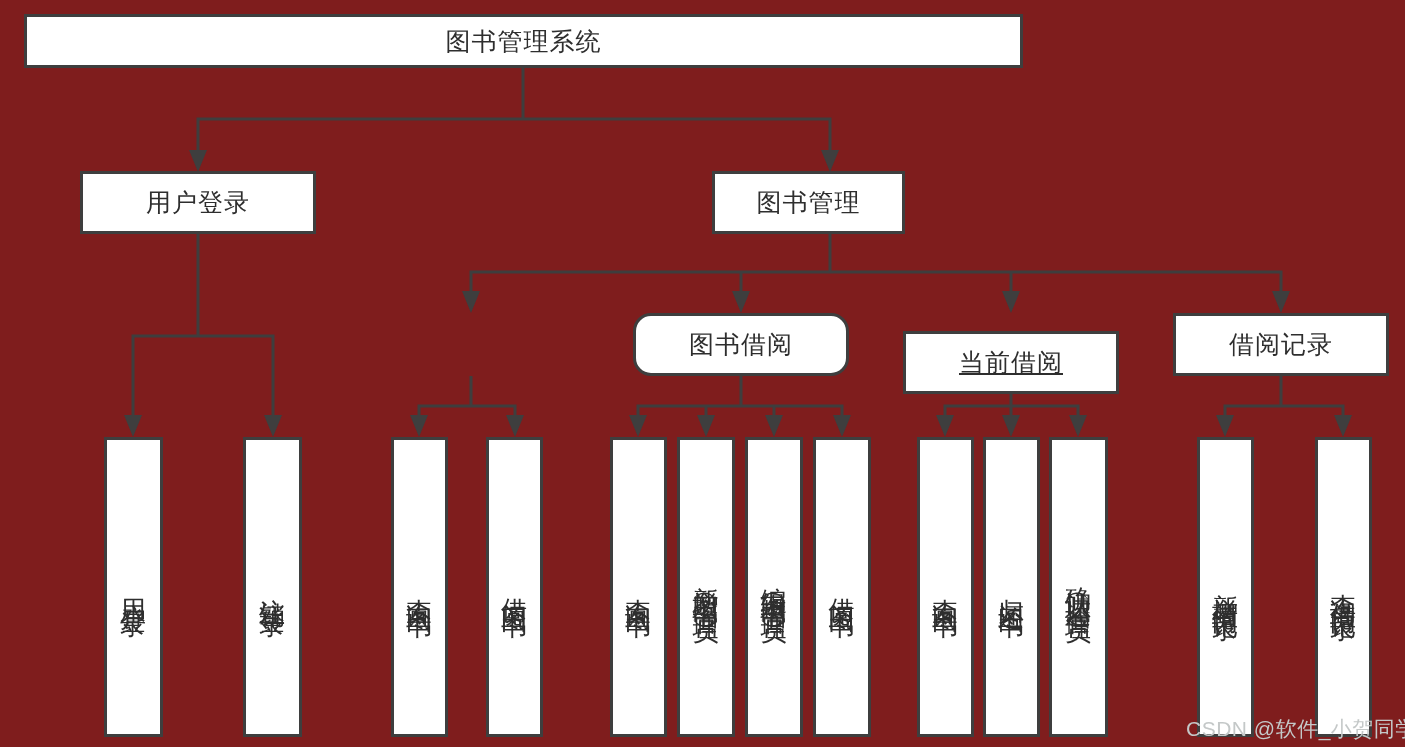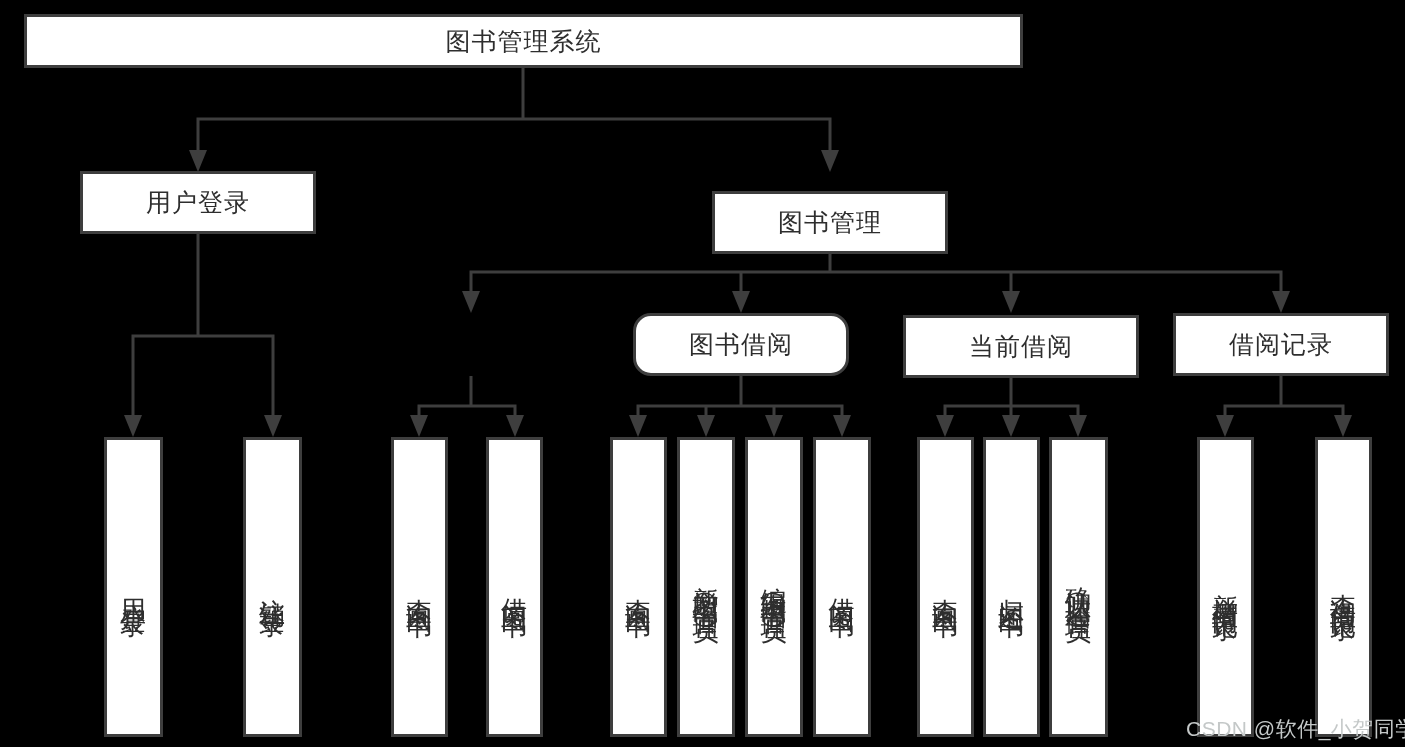--- a/index.html
+++ b/index.html
@@ -1,17 +1,17 @@
 <!DOCTYPE html>
 <html><head>
 <meta charset="utf-8">
 <style>
   html,body{margin:0;padding:0;background:#ffffff;}
   .canvas{
-    position:relative;width:1405px;height:747px;background:#000000;
+    position:relative;width:1405px;height:747px;background:#7f1d1d;
     font-family:"Liberation Sans", sans-serif;color:#2e2e2e;overflow:hidden;
   }
   svg.wires{position:absolute;left:0;top:0;width:1405px;height:747px;}
   .box{
     position:absolute;box-sizing:border-box;border:3px solid #3e3e3e;background:#ffffff;
     display:flex;align-items:center;justify-content:center;z-index:2;
   }
   .hlabel{font-size:25px;letter-spacing:1px;}
   .vtext{
     writing-mode:vertical-rl;text-orientation:mixed;
@@ -56,24 +56,24 @@
       <polygon points="1002,415 1020,415 1011,437"></polygon>
       <polygon points="1069,415 1087,415 1078,437"></polygon>
       <polygon points="1216,415 1234,415 1225,437"></polygon>
       <polygon points="1334,415 1352,415 1343,437"></polygon>
     </g>
   </svg>
 
   <div class="box hlabel" style="left:24px;top:14px;width:999px;height:54px;">图书管理系统</div>
 
   <div class="box hlabel" style="left:80px;top:171px;width:236px;height:63px;">用户登录</div>
-  <div class="box hlabel" style="left:712px;top:171px;width:236px;height:63px;margin-top:20px;">图书管理</div>
+  <div class="box hlabel" style="left:712px;top:171px;width:193px;height:63px;">图书管理</div>
 
   <div class="box hlabel" style="left:633px;top:313px;width:216px;height:63px;border-radius:18px;">图书借阅</div>
-  <div class="box hlabel" style="left:903px;top:315px;width:236px;height:63px;">当前借阅</div>
+  <div class="box hlabel" style="left:903px;top:331px;width:216px;height:63px;text-decoration:underline;">当前借阅</div>
   <div class="box hlabel" style="left:1173px;top:313px;width:216px;height:63px;">借阅记录</div>
 
   <div class="box leaf" style="left:104px;top:437px;width:59px;height:300px;">
     <span class="vtext">用户登录</span>
   </div>
   <div class="box leaf" style="left:243px;top:437px;width:59px;height:300px;">
     <span class="vtext">注销登录</span>
   </div>
 
   <div class="box leaf" style="left:391px;top:437px;width:57px;height:300px;">

